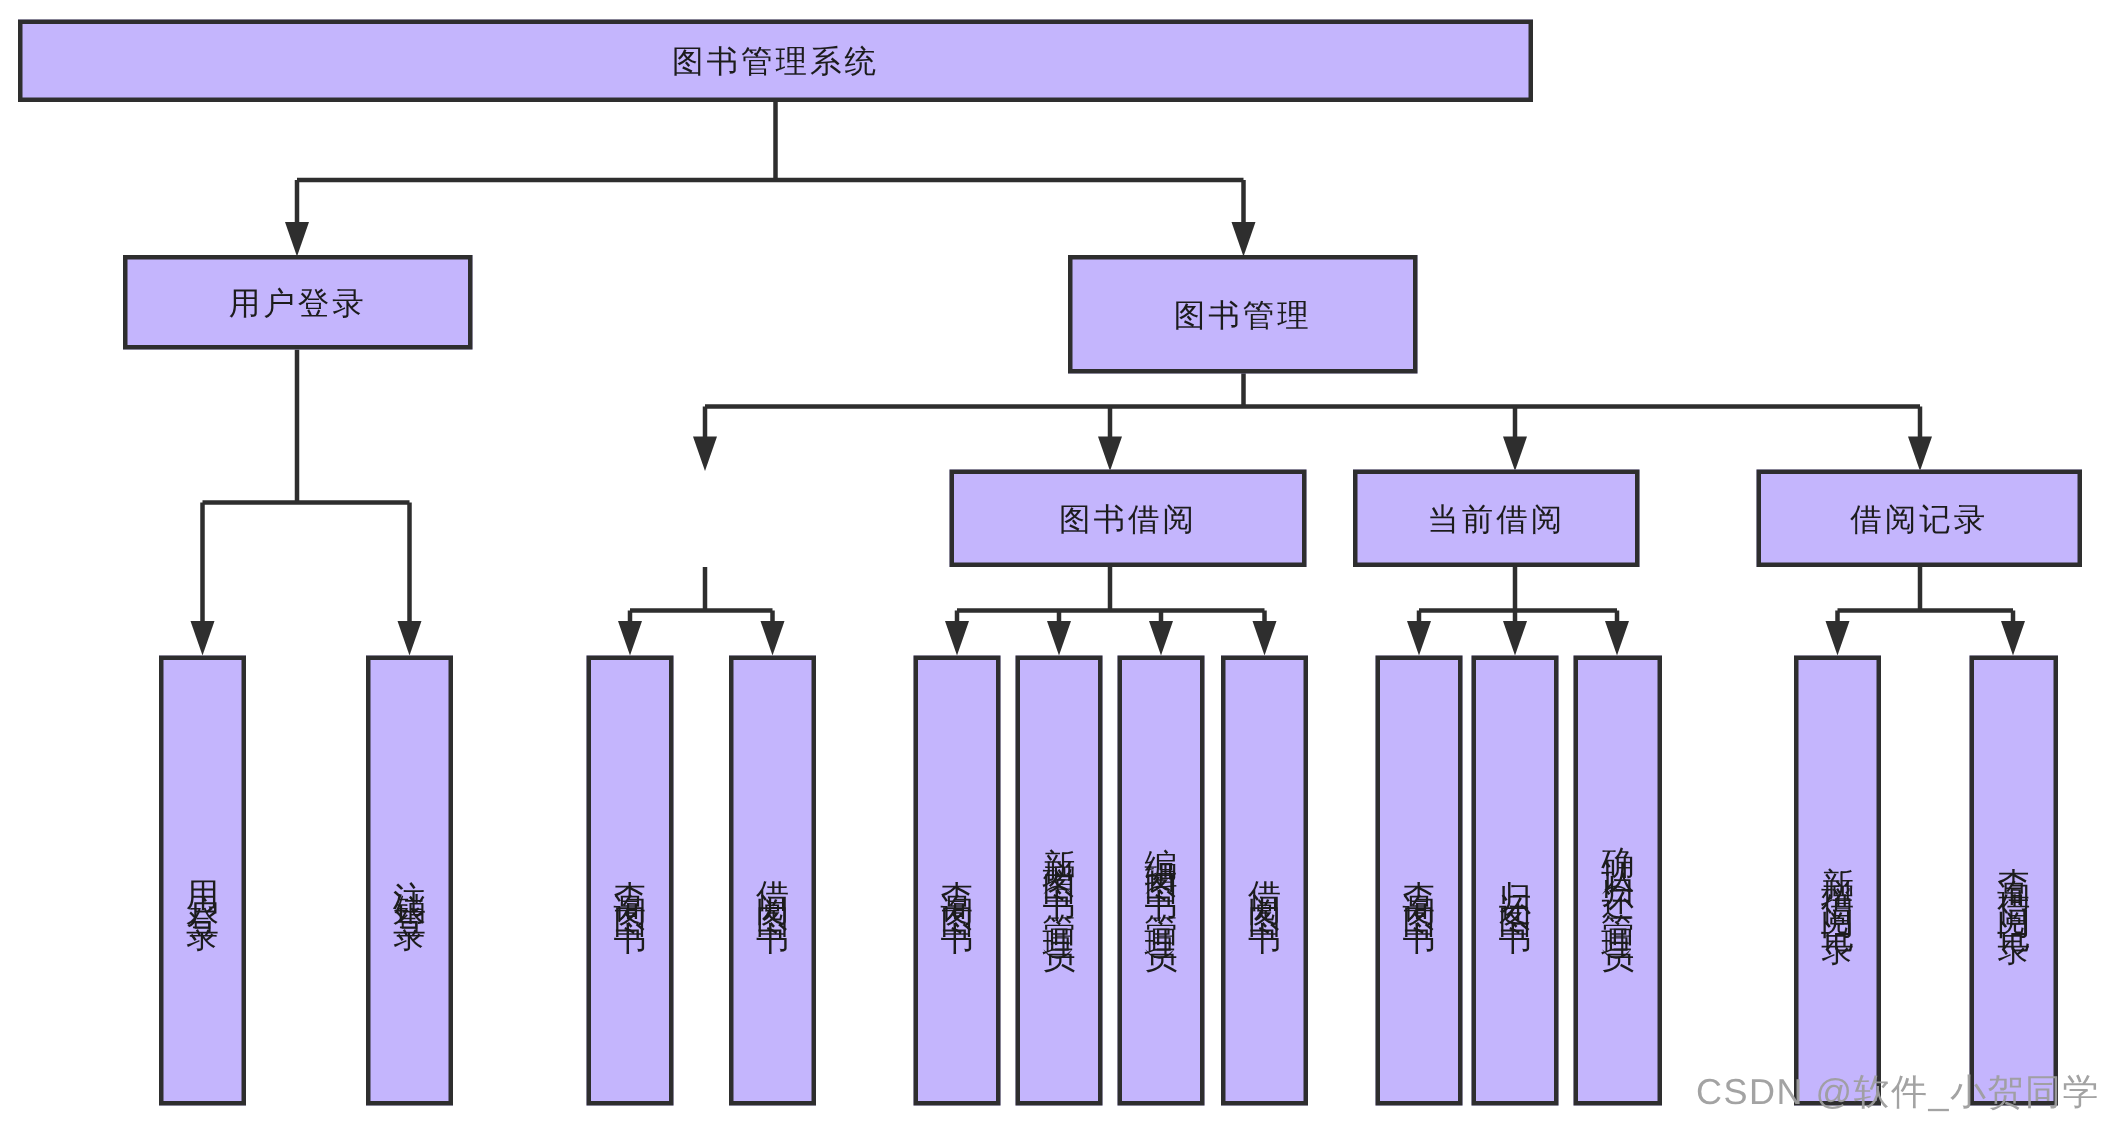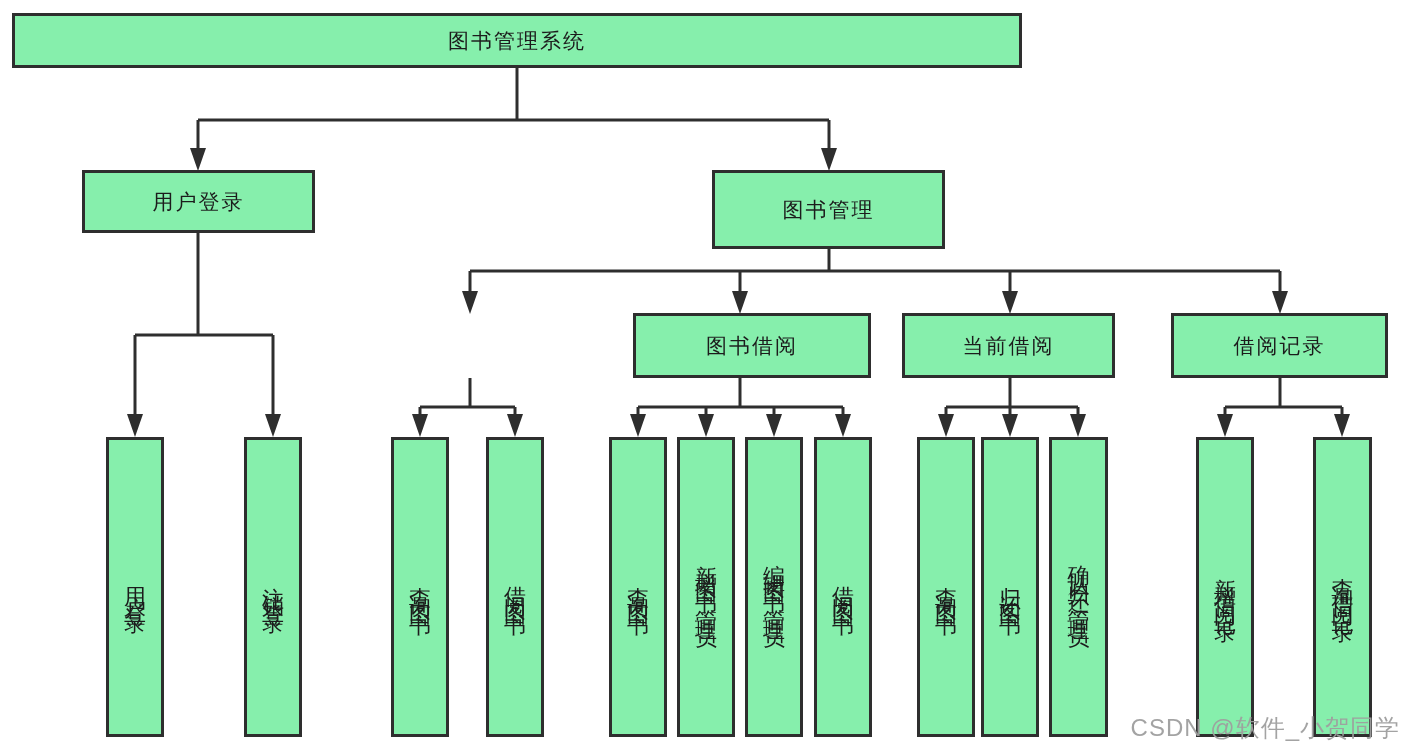--- a/index.html
+++ b/index.html
@@ -12,21 +12,21 @@
     font-family: "Liberation Sans", sans-serif;
     overflow: hidden;
   }
   .connectors {
     position: absolute;
     left: 0; top: 0;
     width: 1405px; height: 747px;
   }
   .box {
     position: absolute;
-    background: #86efac;
+    background: #c4b5fd;
     border: 3px solid #2e2e2e;
     display: flex;
     align-items: center;
     justify-content: center;
     color: #1c1c1c;
   }
   .hbox .lbl {
     font-size: 21px;
     letter-spacing: 2px;
     white-space: nowrap;
@@ -134,21 +134,21 @@
   <div class="box vbox" style="left:106px; top:437px; width:58px; height:300px;">
     <span class="vlbl">用户登录</span>
   </div>
   <div class="box vbox" style="left:244px; top:437px; width:58px; height:300px;">
     <span class="vlbl">注销登录</span>
   </div>
 
   <div class="box hbox" style="left:633px; top:313px; width:238px; height:65px;">
     <span class="lbl">图书借阅</span>
   </div>
-  <div class="box hbox" style="left:902px; top:313px; width:213px; height:65px;">
+  <div class="box hbox" style="left:902px; top:313px; width:191px; height:65px;">
     <span class="lbl">当前借阅</span>
   </div>
   <div class="box hbox" style="left:1171px; top:313px; width:217px; height:65px;">
     <span class="lbl">借阅记录</span>
   </div>
 
   <div class="box vbox" style="left:391px; top:437px; width:58px; height:300px;">
     <span class="vlbl">查询图书</span>
   </div>
   <div class="box vbox" style="left:486px; top:437px; width:58px; height:300px;">

